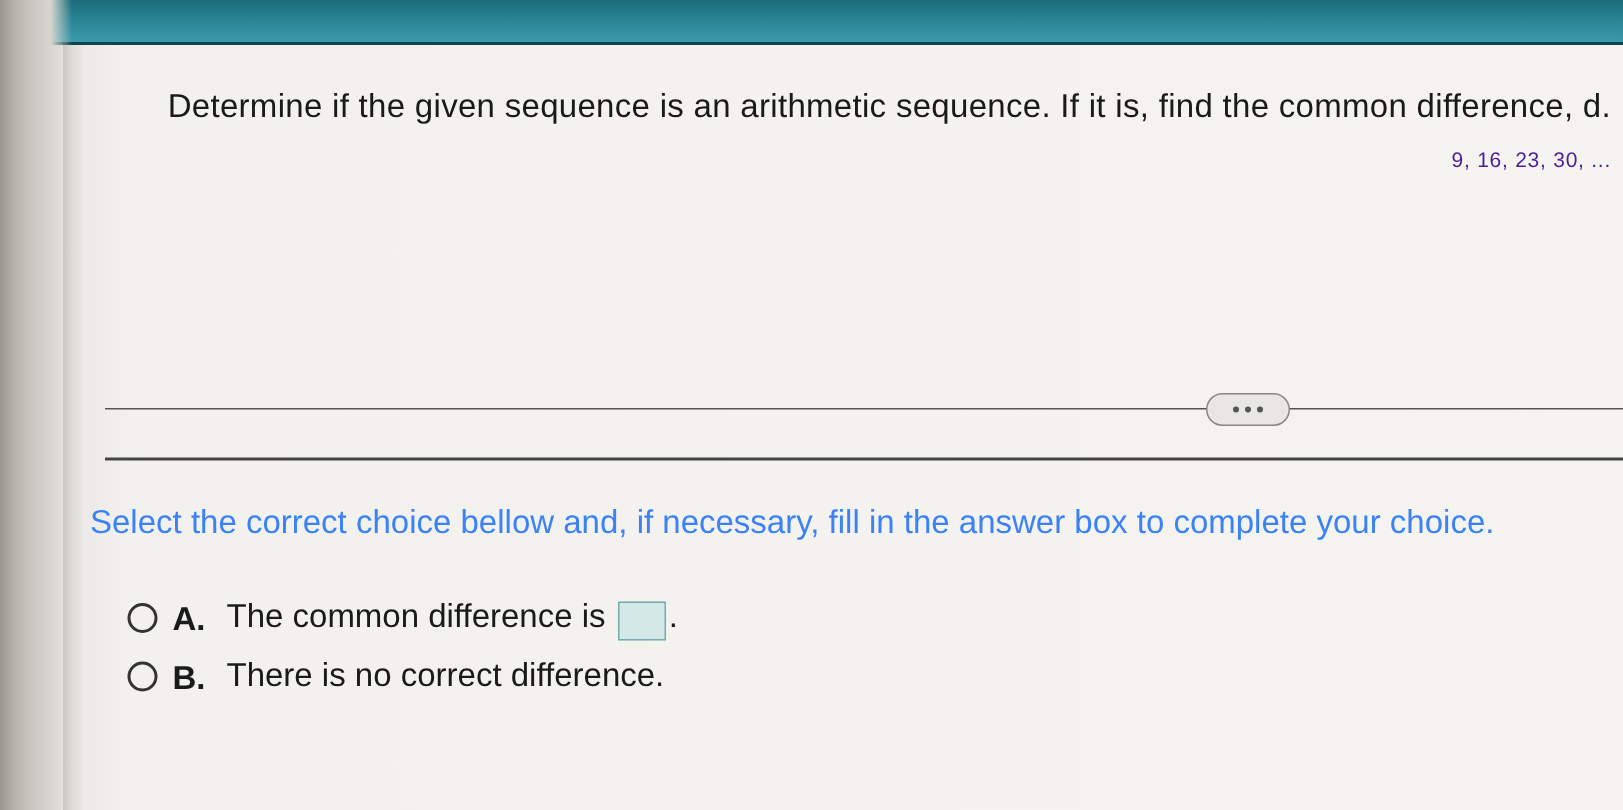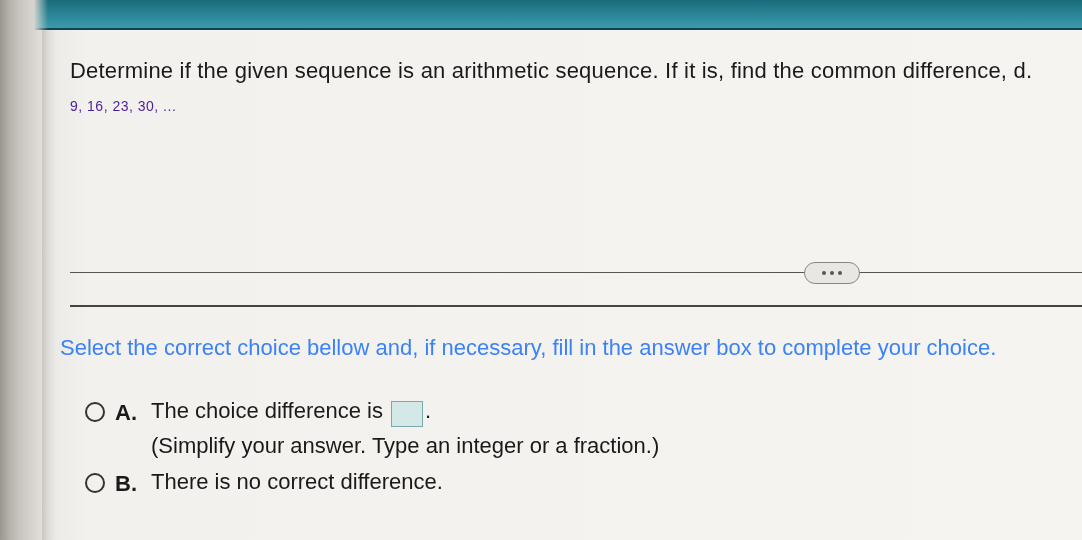--- a/index.html
+++ b/index.html
@@ -49,21 +49,22 @@
         rgba(90,85,80,0.08) 50%, 
         transparent 100%);
       z-index: 3;
     }
     .content {
       position: absolute;
       top: 30px;
       left: 0;
       right: 0;
       bottom: 0;
-      padding: 28px 24px 20px 70px;
+      padding: 28px 8px 20px 70px;
+      text-align: right;
     }
     .question-line1 {
       font-size: 22px;
       color: #1a1a1a;
       margin-bottom: 14px;
       letter-spacing: 0.2px;
     }
     .question-line2 {
       font-size: 14px;
       color: #4c1d95;
@@ -204,22 +205,21 @@
   <div class="divider-line2"></div>
 </div>
 
 <div class="instruction">Select the correct choice bellow and, if necessary, fill in the answer box to complete your choice.</div>
 
 <div class="choices">
   <div class="choice-row">
     <div class="radio-circle"></div>
     <div class="choice-label">A.</div>
     <div class="choice-body">
-      <span class="choice-text">The choice difference is </span><span class="answer-box"></span><span class="choice-text">.</span>
-      <div class="choice-hint">(Simplify your answer. Type an integer or a fraction.)</div>
+      <span class="choice-text">The common difference is </span><span class="answer-box"></span><span class="choice-text">.</span>
     </div>
   </div>
   <div class="choice-row choice-b">
     <div class="radio-circle"></div>
     <div class="choice-label">B.</div>
     <div class="choice-body">
       <span class="choice-text">There is no correct difference.</span>
     </div>
   </div>
 </div>

